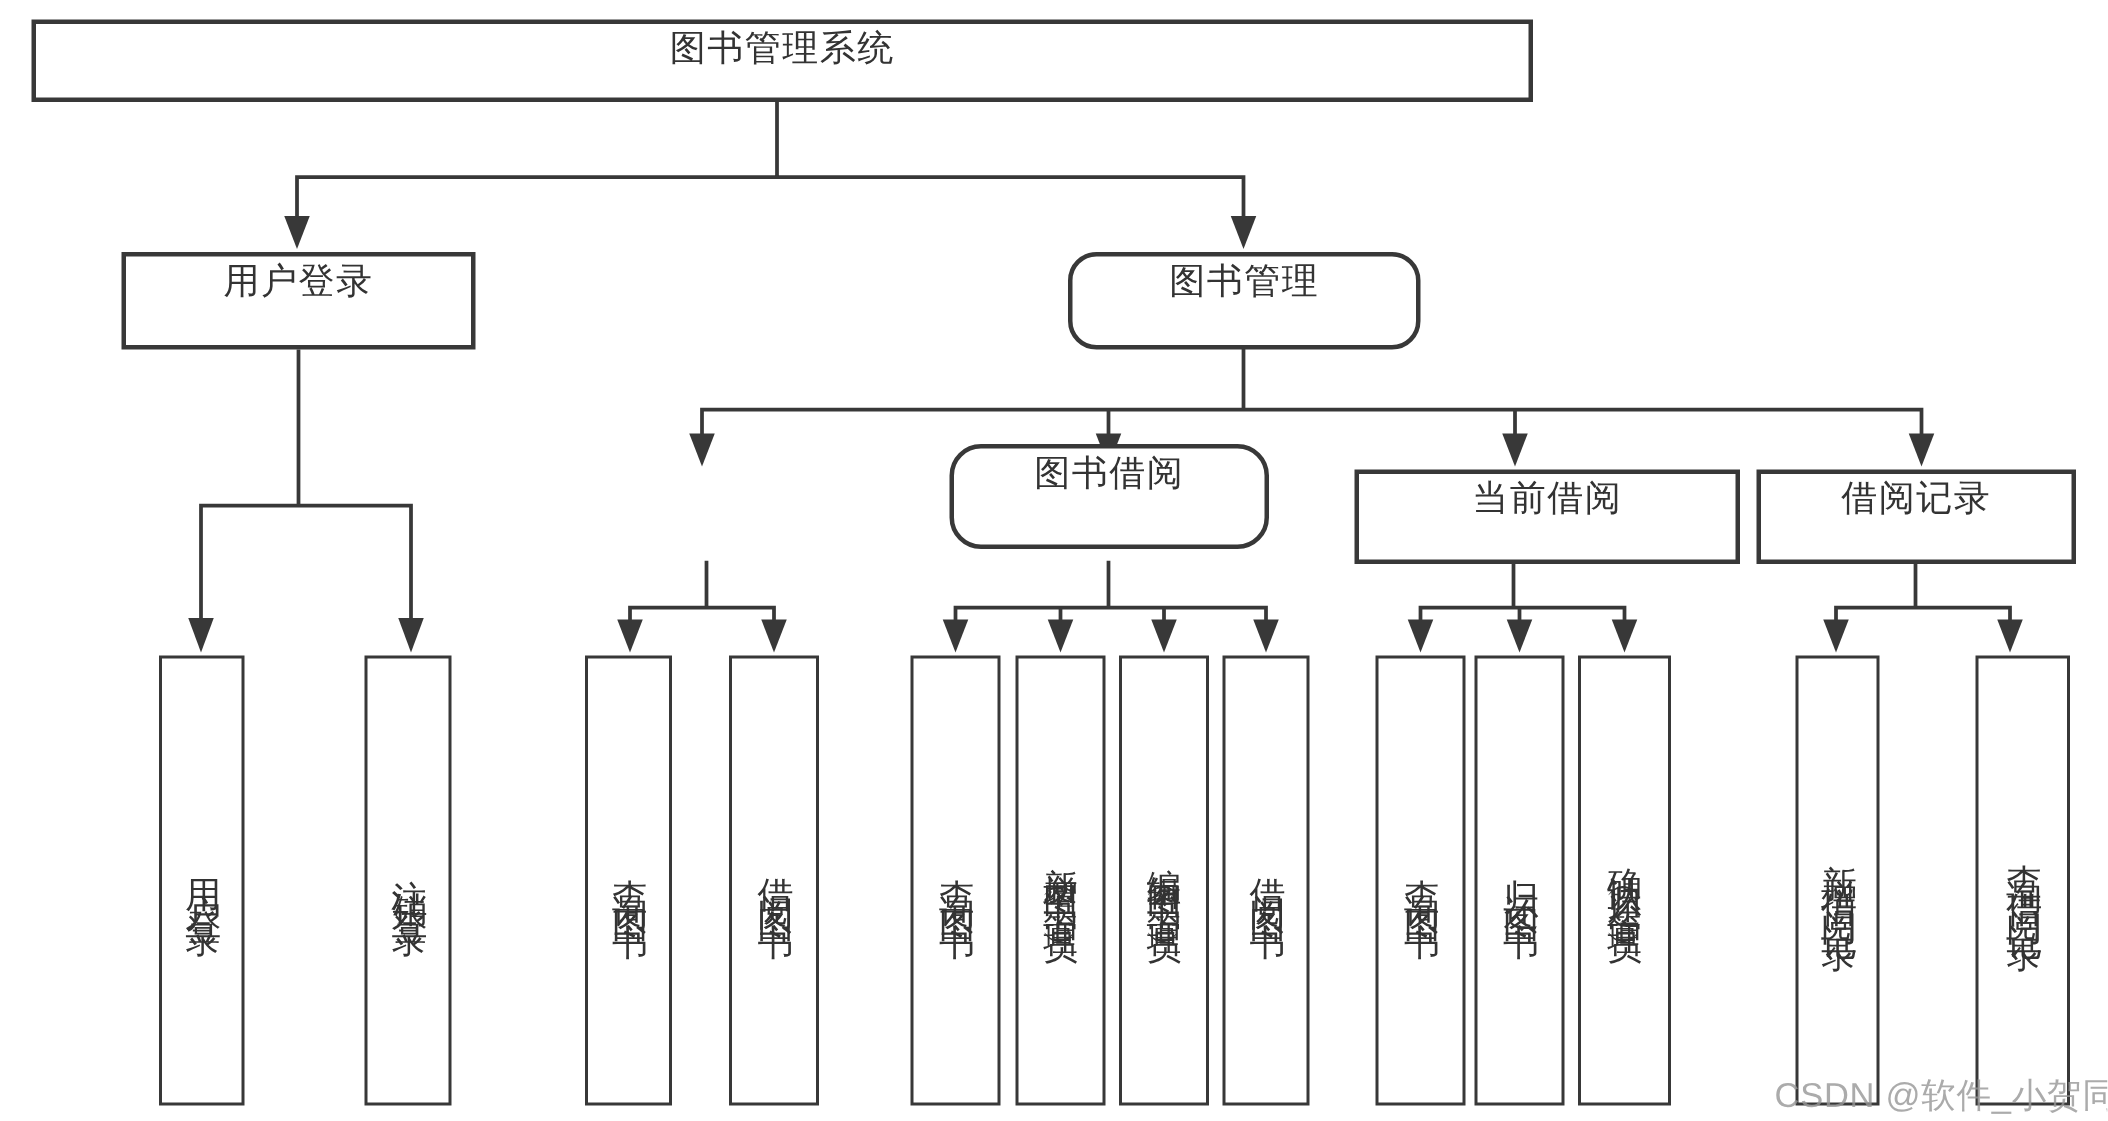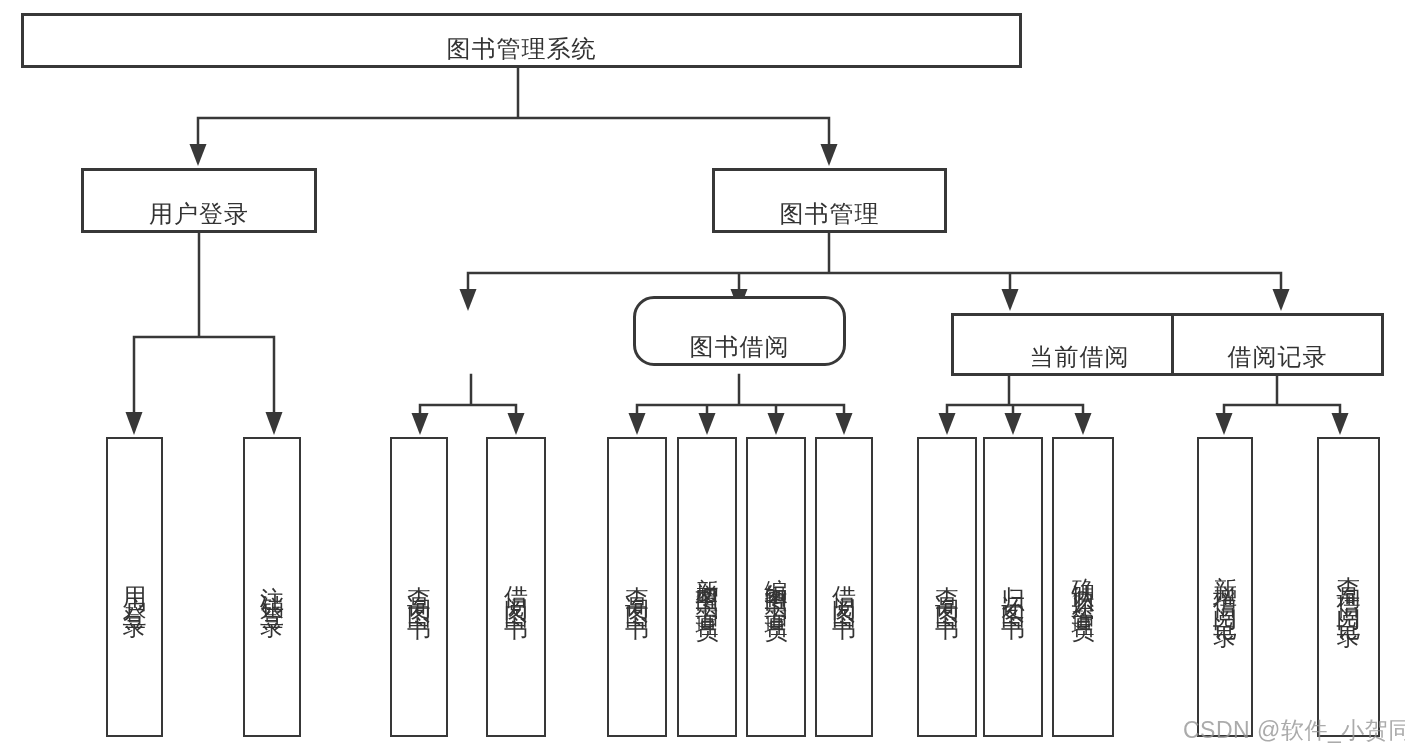--- a/index.html
+++ b/index.html
@@ -12,21 +12,21 @@
     color:#333333;
     overflow:hidden;
   }
   .wires{position:absolute;left:0;top:0;}
   .wires path{stroke:#383838;stroke-width:2.5;fill:none;stroke-linecap:square;}
   .wires polygon{fill:#383838;stroke:none;}
   .hbox{
     position:absolute;
     background:#ffffff;
     border:3px solid #383838;
-    display:flex;align-items:flex-end;justify-content:center;
+    display:flex;align-items:flex-start;justify-content:center;
     font-size:24px;
     letter-spacing:1px;
     color:#333333;
   }
   .vbox{
     position:absolute;
     background:#ffffff;
     border:2.5px solid #383838;
     display:flex;align-items:center;justify-content:center;
     color:#333333;
@@ -94,28 +94,28 @@
     <polygon points="1331.5,413 1348.5,413 1340,435"></polygon>
   </svg>
 
   <div class="hbox" style="left:21px;top:13px;width:1001px;height:55px;">
     <span>图书管理系统</span>
   </div>
 
   <div class="hbox" style="left:81px;top:168px;width:236px;height:65px;">
     <span>用户登录</span>
   </div>
-  <div class="hbox" style="left:712px;top:168px;width:235px;height:65px;">
+  <div class="hbox" style="left:712px;top:168px;width:235px;height:65px;border-radius:19px;">
     <span>图书管理</span>
   </div>
 
   <div class="hbox" style="left:633px;top:296px;width:213px;height:70px;border-radius:21px;">
     <span>图书借阅</span>
   </div>
-  <div class="hbox" style="left:903px;top:313px;width:257px;height:63px;margin-left:48px;">
+  <div class="hbox" style="left:903px;top:313px;width:257px;height:63px;">
     <span>当前借阅</span>
   </div>
   <div class="hbox" style="left:1171px;top:313px;width:213px;height:63px;">
     <span>借阅记录</span>
   </div>
 
   <div class="vbox" style="left:106px;top:437px;width:57px;height:300px;">
     <span class="vtext">用户登录</span>
   </div>
   <div class="vbox" style="left:243px;top:437px;width:58px;height:300px;">

